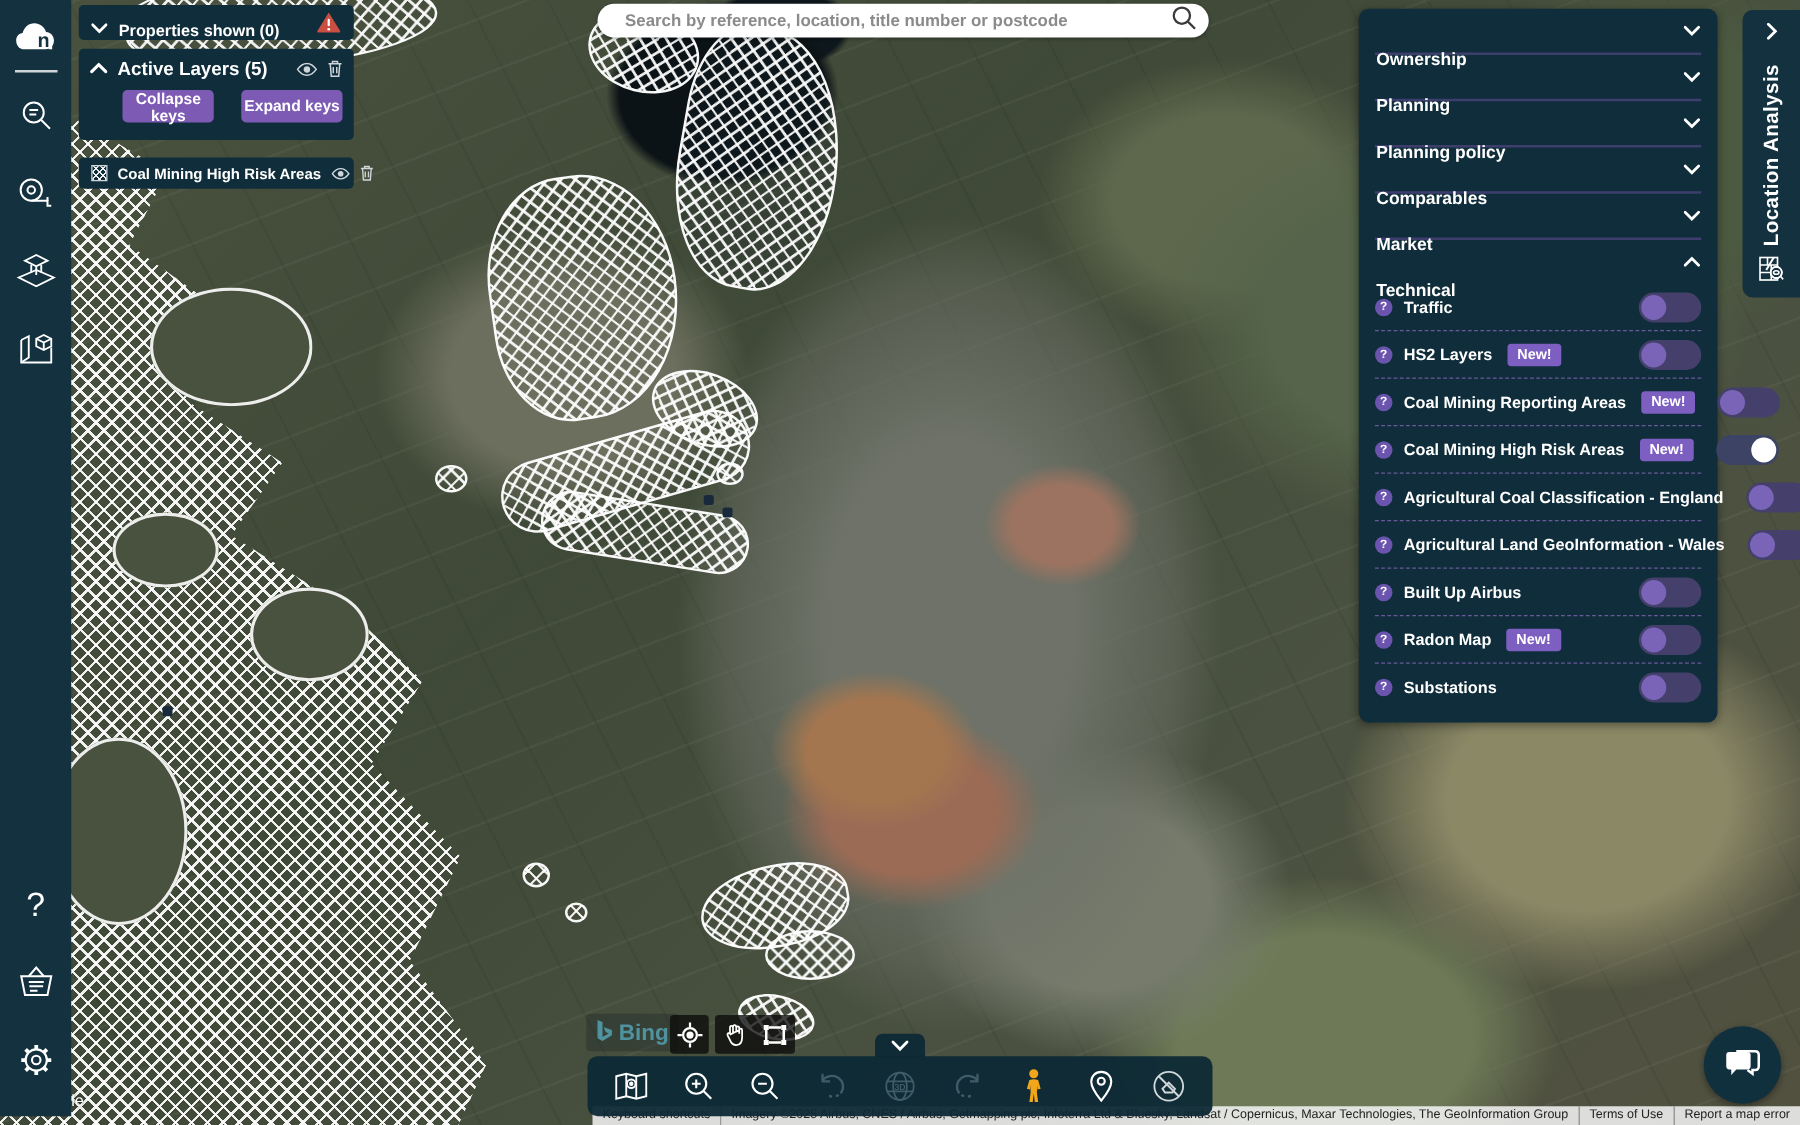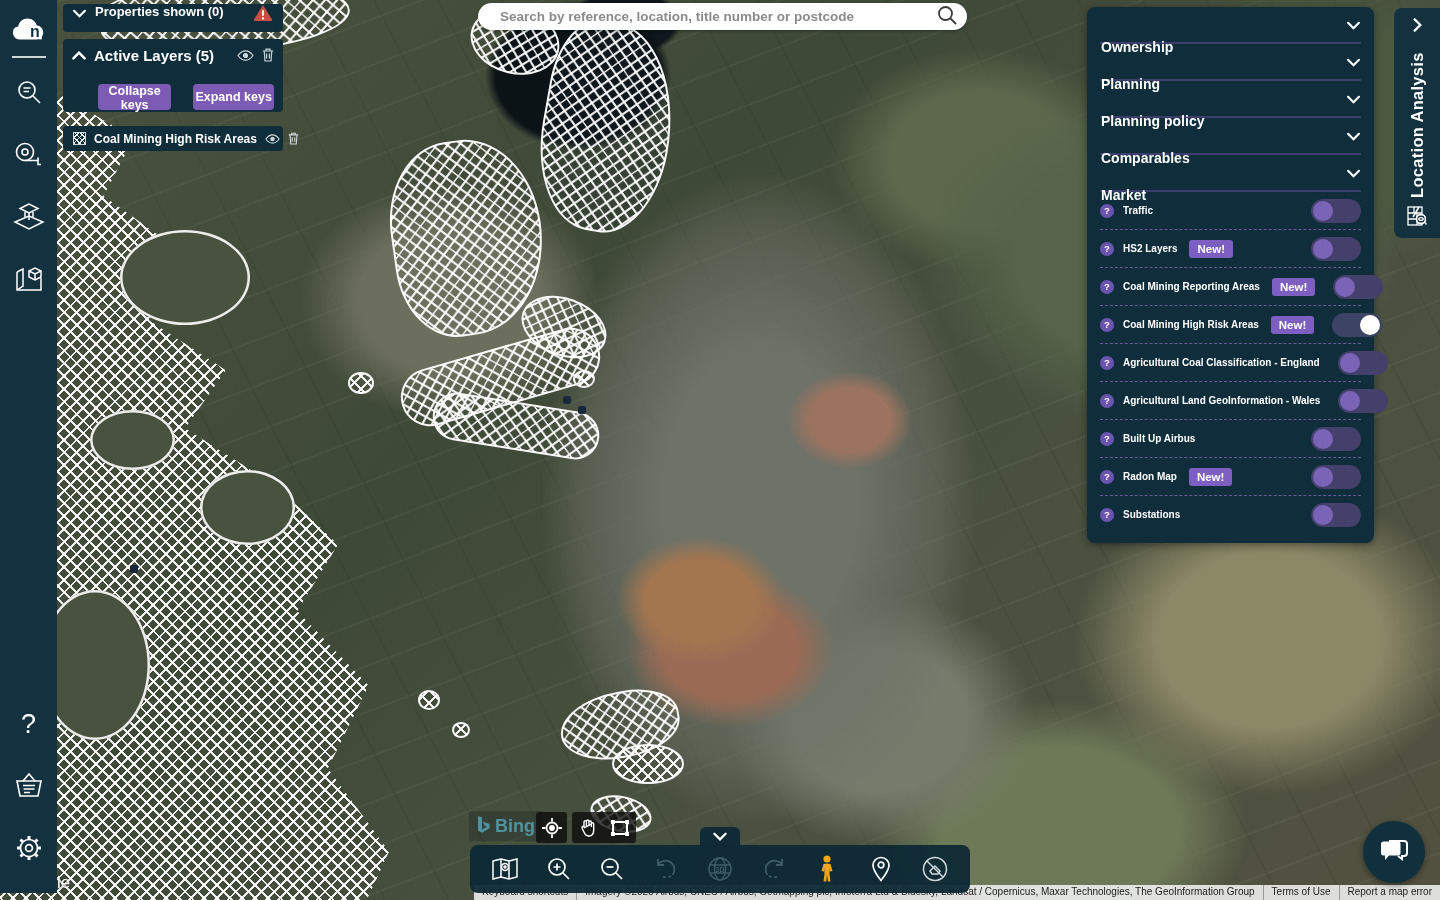--- a/index.html
+++ b/index.html
@@ -46,29 +46,29 @@
   .side-icon { width:34px; height:34px; display:flex; align-items:center; justify-content:center;
     margin-bottom:28px; cursor:pointer; }
   .side-icon svg { display:block; }
   .sidebar .spacer { flex:1; }
   .help-glyph { color:#fff; font-size:27px; font-weight:400; }
 
   
   .navy { background:#0f2d3a; color:#fff; }
 
   .props-bar { position:absolute; left:63px; top:4px; width:220px; height:28px; border-radius:4px;
-    z-index:30; display:flex; align-items:flex-start; padding:0 10px; gap:9px; }
+    z-index:30; display:flex; align-items:flex-end; padding:0 10px; gap:9px; }
   .props-bar .label { font-size:13px; font-weight:700; }
   .props-bar .spacer { flex:1; }
 
   .layers-panel { position:absolute; left:63px; top:39px; width:220px; height:73px; border-radius:4px;
     z-index:30; padding:7px 9px 0; }
   .layers-head { display:flex; align-items:center; gap:8px; }
   .layers-head .title { font-size:15px; font-weight:700; flex:1; }
-  .layers-btns { display:flex; gap:22px; margin-top:20px;padding-left:26px; }
+  .layers-btns { display:flex; gap:22px; margin-top:8px;padding-left:26px; }
   .key-btn { background:#7d5bb5; color:#fff; border:none; border-radius:4px; height:26px;
     font-size:12.5px; font-weight:700; font-family:inherit; cursor:pointer; }
   .key-btn.collapse { width:99px; }
   .key-btn.expand  { width:109px; }
 
   .coal-row { position:absolute; left:63px; top:126px; width:220px; height:25px; border-radius:4px;
     z-index:30; display:flex; align-items:center; padding:0 10px; gap:8px; }
   .coal-row .swatch { width:13px; height:13px; border:1px solid #cfd6da; flex:none;
     background-image:
       repeating-linear-gradient(45deg, rgba(255,255,255,.9) 0 1px, rgba(255,255,255,0) 1px 4px),
@@ -88,21 +88,21 @@
   .right-panel { position:absolute; left:1087px; top:7px; width:287px; border-radius:8px;
     z-index:30; padding-bottom:10px; box-shadow:0 2px 8px rgba(0,0,0,.4); }
   .section-head { height:35px; display:flex; align-items:center; justify-content:space-between;
     padding:0 14px; cursor:pointer; }
   .section-head .s-label { font-size:14px; font-weight:700;margin-top:45px; }
   .section-div { border-top:2px solid #3e3e6e; margin:0 13px; }
   .toggle-row { height:37px; display:flex; align-items:center; gap:9px; padding:0 13px; }
   .t-dash { border-top:1.5px dashed #6a5a9a; margin:0 13px; }
   .qmark { width:14px; height:14px; border-radius:50%; background:#6a54ae; color:#fff; flex:none;
     font-size:9.5px; font-weight:700; display:flex; align-items:center; justify-content:center; cursor:pointer; }
-  .t-label { font-size:10px; font-weight:700; white-space:nowrap; }
+  .t-label { font-size:13px; font-weight:700; white-space:nowrap; }
   .new-badge { background:#7d5fc2; color:#fff; font-size:11.5px; font-weight:700; border-radius:3px;
     padding:3px 8px; margin-left:3px; }
   .toggle-row .t-spacer { flex:1; }
   .switch { width:50px; height:24px; border-radius:12px; background:#45406b; position:relative;
     flex:none; cursor:pointer; }
   .switch .knob { position:absolute; top:2px; left:2px; width:20px; height:20px; border-radius:50%;
     background:#7a64b8; }
   .switch.on { background:#3d4364; }
   .switch.on .knob { left:auto; right:2px; background:#fff; }
 
@@ -137,21 +137,21 @@
   .chat-fab { position:absolute; left:1363px; top:821px; width:62px; height:62px; border-radius:50%;
     background:#11303e; border:none; z-index:30; cursor:pointer;
     display:flex; align-items:center; justify-content:center; box-shadow:0 2px 6px rgba(0,0,0,.4); }
 
   
   .attribution { position:absolute; right:0; bottom:0; height:15px; z-index:22; display:flex;
     font-size:10px; color:#222; }
   .attribution .seg { background:rgba(245,245,245,.86); padding:1px 8px 0; white-space:nowrap;
     border-left:1px solid #9a9a9a; }
   .attribution .seg:first-child { border-left:none; }
-  .google-frag { position:absolute; left:57px; top:873px; z-index:21; color:#fff; font-size:17px;
+  .google-frag { position:absolute; left:57px; top:873px; z-index:21; color:#fff; font-size:13px;
     font-weight:500; text-shadow:0 0 3px rgba(0,0,0,.6); }
 </style>
 </head>
 <body>
 
 <div id="stage">
 
   <div class="map-base"></div>
 
   <div class="hatch" style="left:-70px; top:88px; width:510px; height:830px;
@@ -350,20 +350,26 @@
           </svg></span>
     </div>
     <div class="section-div"></div>
     <div class="section-head">
       <span class="s-label">Market</span>
       <span><svg width="13" height="9" viewBox="0 0 12 8" fill="none">
             <path d="M1 1.5 L6 6.5 L11 1.5" stroke="#fff" stroke-width="2" stroke-linecap="round"></path>
           </svg></span>
     </div>
     <div class="section-div"></div>
+    <div class="section-head">
+      <span class="s-label">Technical</span>
+      <span><svg width="13" height="9" viewBox="0 0 12 8" fill="none">
+            <path d="M1 6.5 L6 1.5 L11 6.5" stroke="#fff" stroke-width="2" stroke-linecap="round"></path>
+          </svg></span>
+    </div>
     <div id="toggle-rows">
     <div class="toggle-row">
       <span class="qmark">?</span>
       <span class="t-label">Traffic</span>
 
       <span class="t-spacer"></span>
       <span class="switch">
             <span class="knob"></span>
           </span>
     </div>

